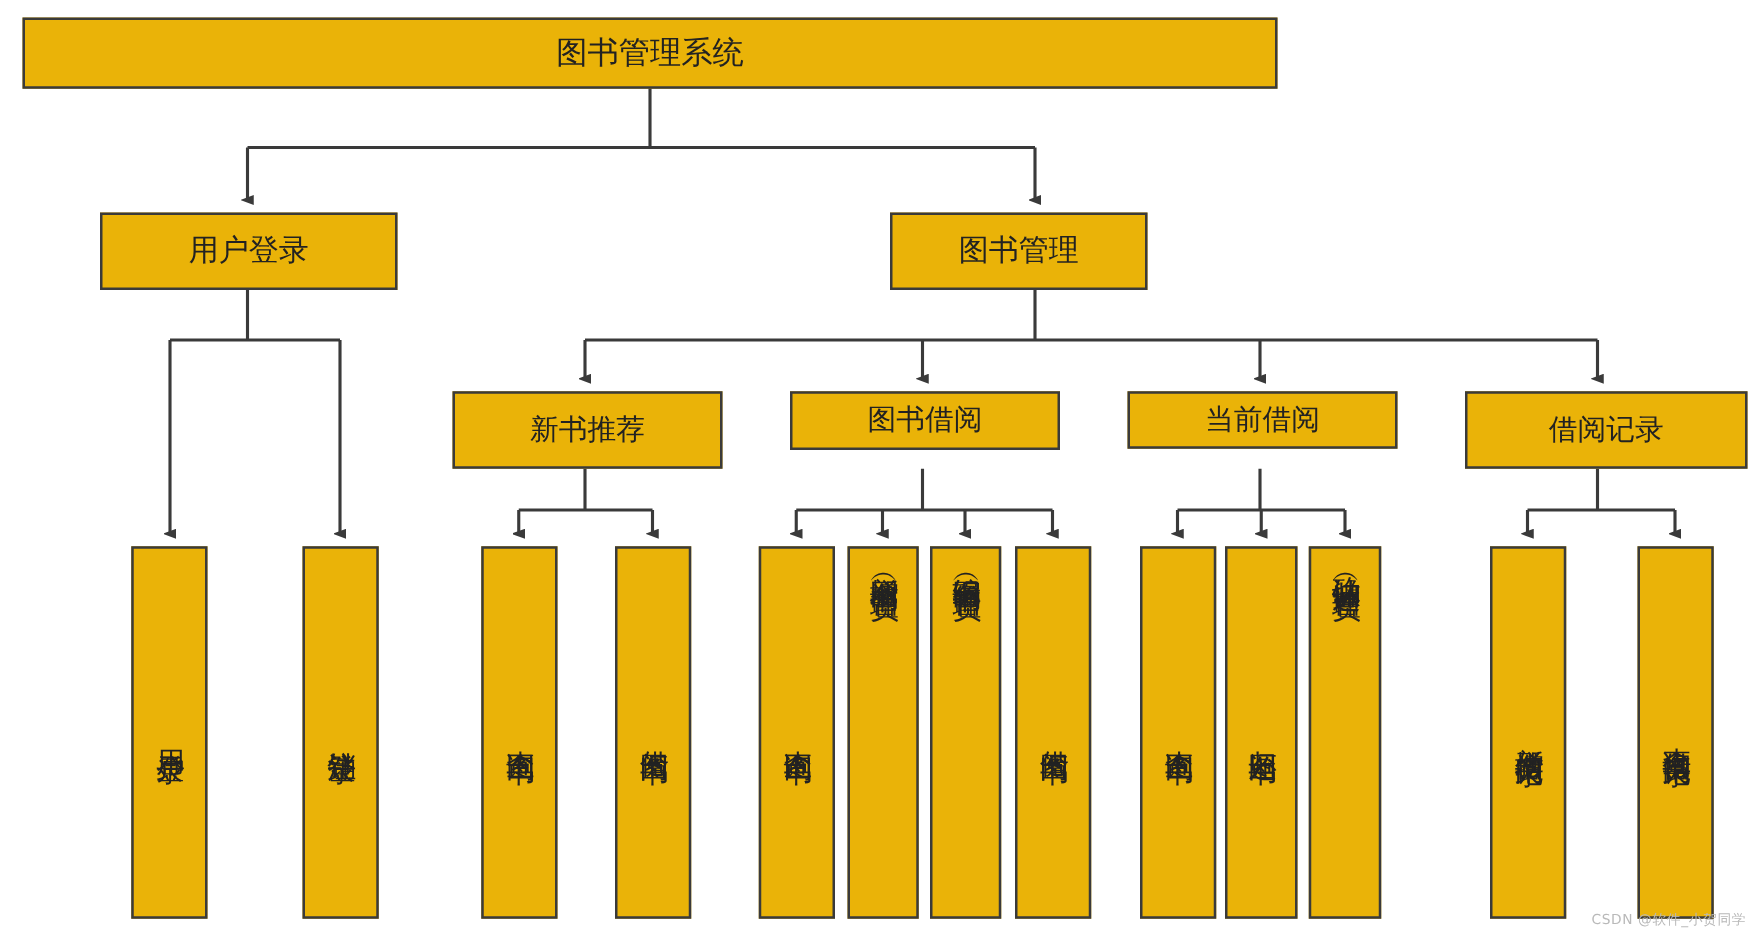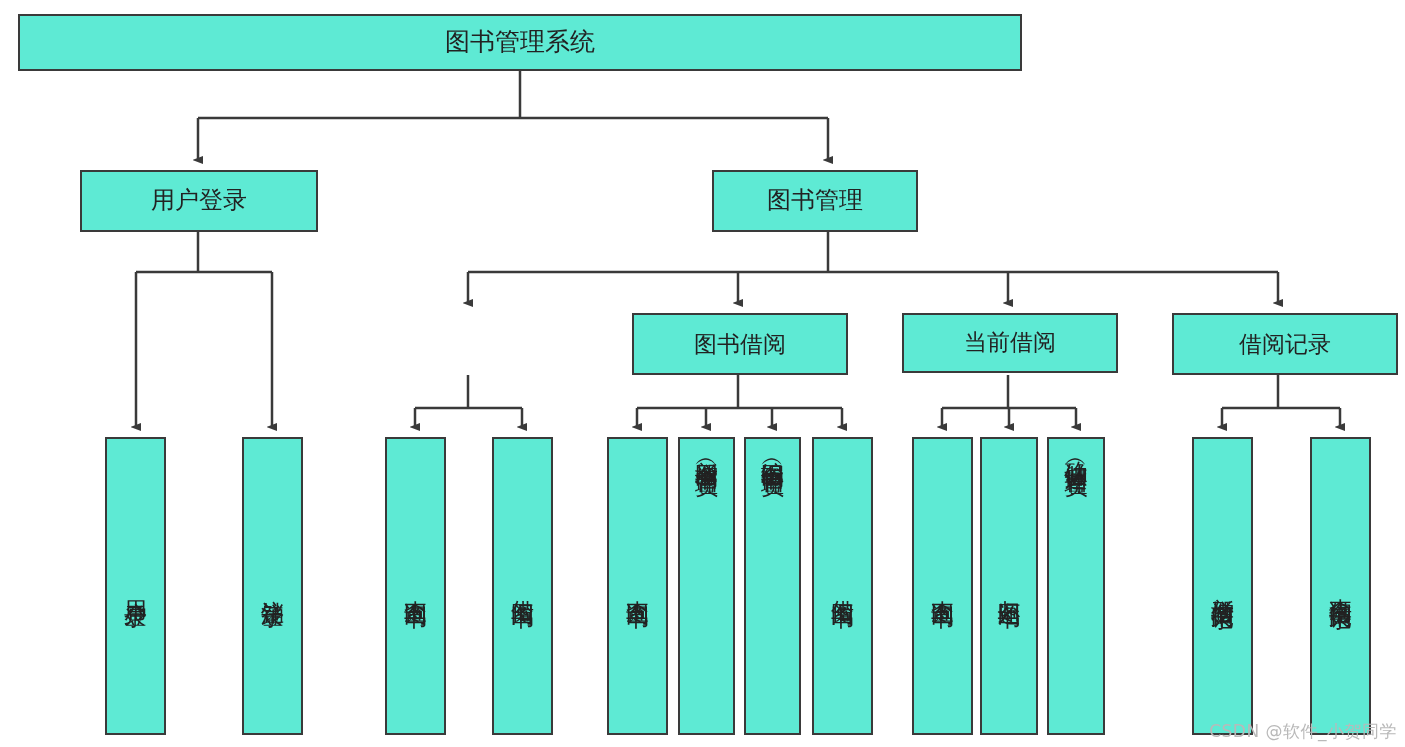--- a/index.html
+++ b/index.html
@@ -22,21 +22,21 @@
     left: 0;
     top: 0;
     width: 1405px;
     height: 747px;
     pointer-events: none;
   }
   .node {
     position: absolute;
     box-sizing: border-box;
     border: 2px solid #3a3a3a;
-    background: #5eead4;
+    background: #eab308;
     display: flex;
     align-items: center;
     justify-content: center;
     color: #222222;
   }
   .node .label {
     text-align: center;
     line-height: 1.15;
     white-space: nowrap;
   }
@@ -55,21 +55,21 @@
     white-space: nowrap;
   }
   .node-leaf.top-aligned {
     align-items: flex-start;
     padding-top: 4px;
   }
   .watermark {
     position: absolute;
     right: 8px;
     bottom: 4px;
-    font-size: 17px;
+    font-size: 11px;
     color: #b9b9b9;
     letter-spacing: 0.5px;
     white-space: nowrap;
   }
 </style>
 </head>
 <body>
 
 <div id="canvas">
 
@@ -130,24 +130,27 @@
     <span class="label">图书管理系统</span>
   </div>
 
   <div class="node node-l2" style="left:80px; top:170px; width:238px; height:62px;">
     <span class="label">用户登录</span>
   </div>
   <div class="node node-l2" style="left:712px; top:170px; width:206px; height:62px;">
     <span class="label">图书管理</span>
   </div>
 
-  <div class="node node-l3" style="left:632px; top:313px; width:216px; height:62px;">
+  <div class="node node-l3" style="left:362px; top:313px; width:216px; height:62px;">
+    <span class="label">新书推荐</span>
+  </div>
+  <div class="node node-l3" style="left:632px; top:313px; width:216px; height:47px;">
     <span class="label">图书借阅</span>
   </div>
-  <div class="node node-l3" style="left:902px; top:313px; width:216px; height:60px;font-family:Liberation Serif, serif;">
+  <div class="node node-l3" style="left:902px; top:313px; width:216px; height:46px;">
     <span class="label">当前借阅</span>
   </div>
   <div class="node node-l3" style="left:1172px; top:313px; width:226px; height:62px;">
     <span class="label">借阅记录</span>
   </div>
 
   <div class="node node-leaf" style="left:105px; top:437px; width:61px; height:298px;">
     <span class="label">用户登录</span>
   </div>
   <div class="node node-leaf" style="left:242px; top:437px; width:61px; height:298px;">

